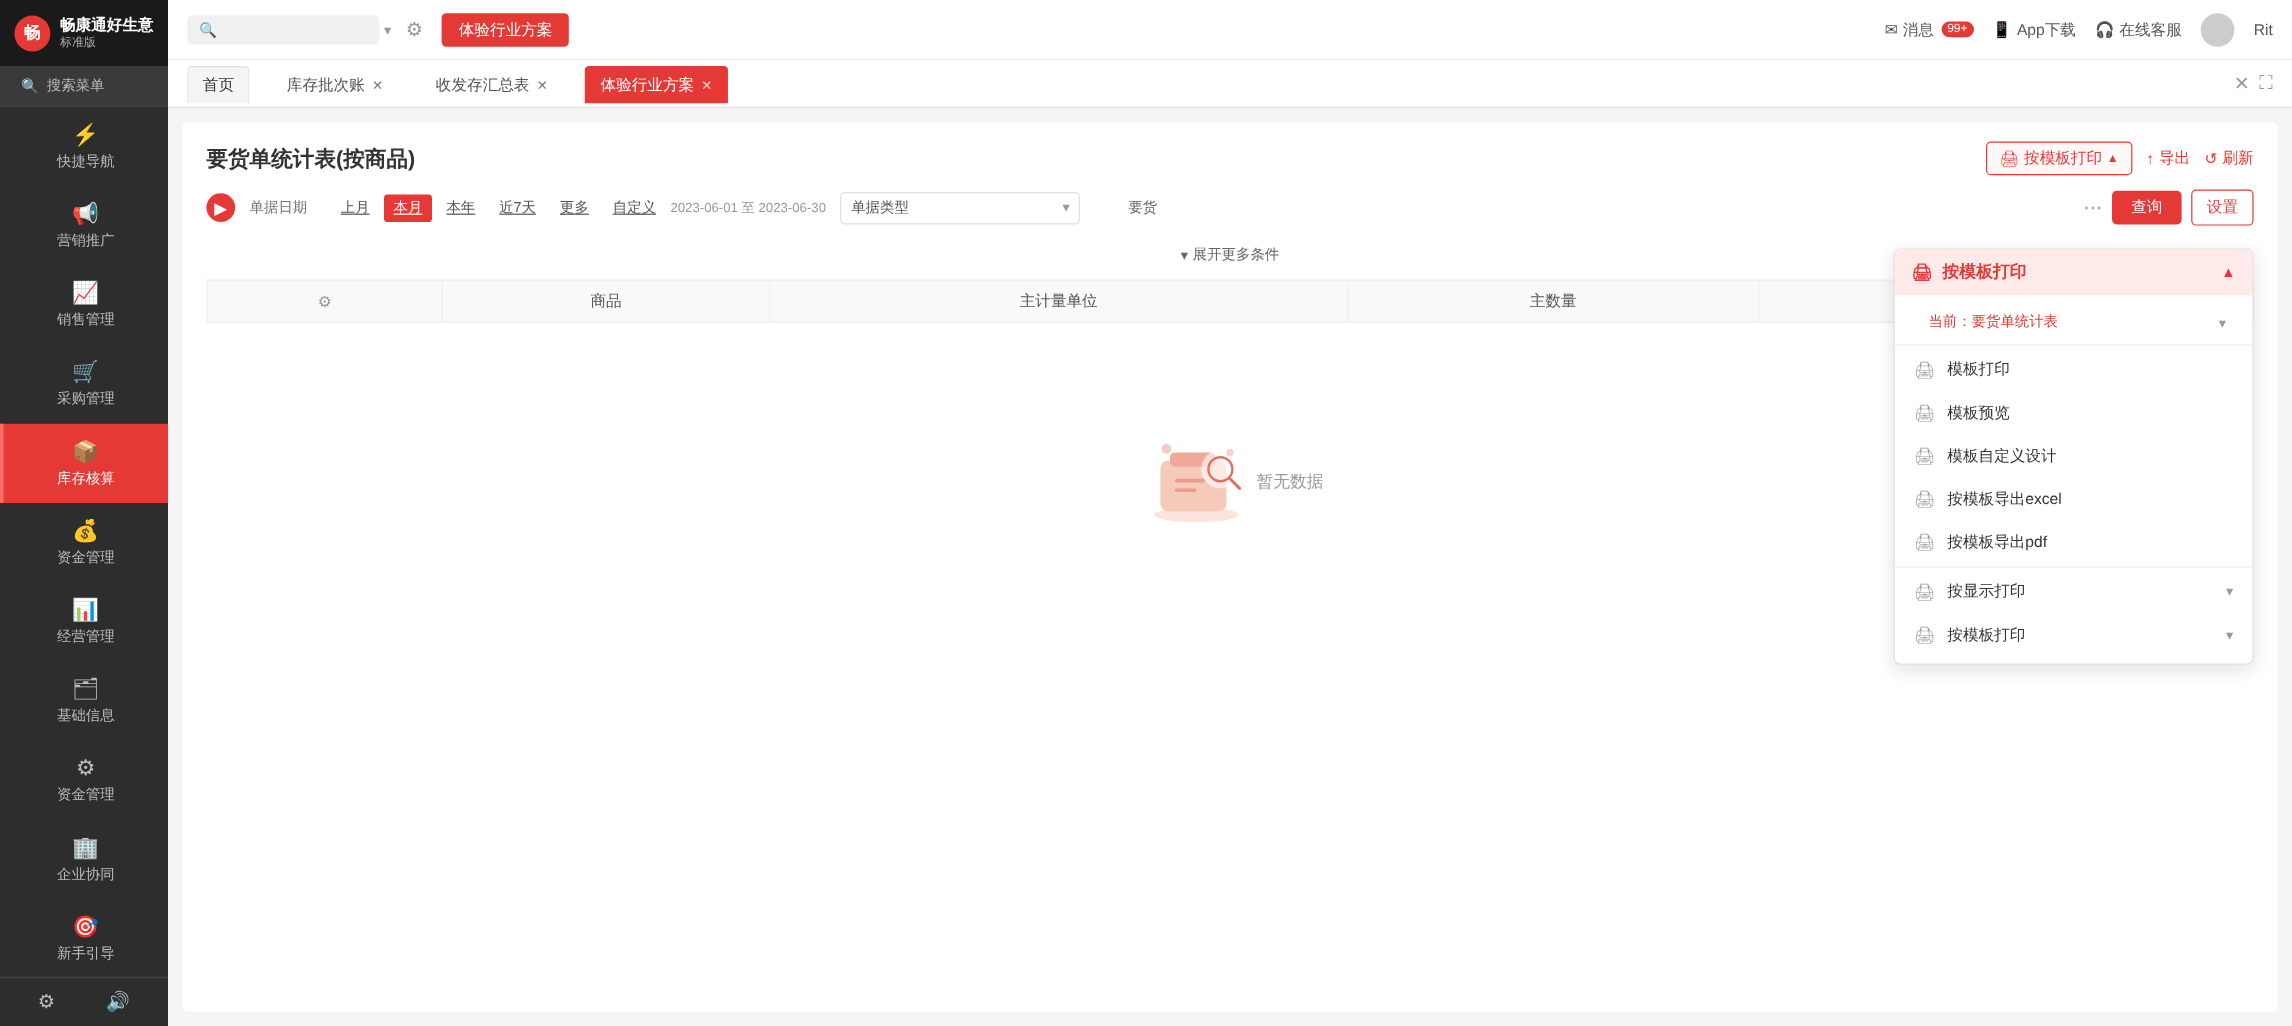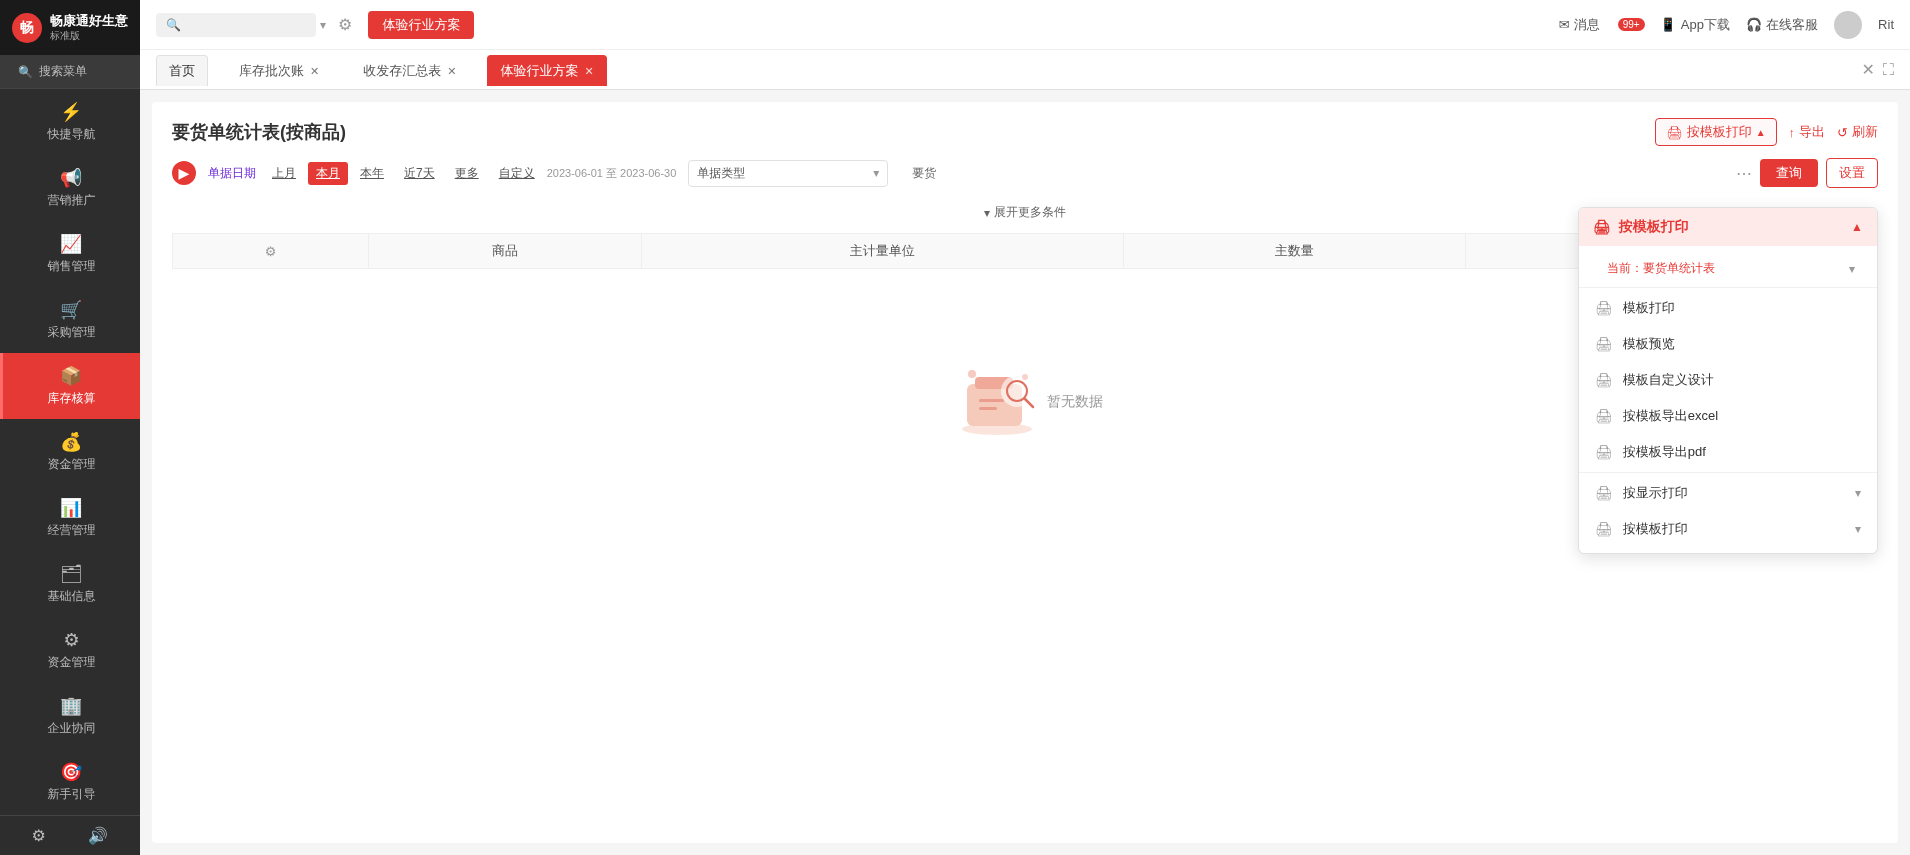--- a/index.html
+++ b/index.html
@@ -139,21 +139,21 @@
       gap: 4px;
       cursor: pointer;
       color: #555;
     }
     .topbar-right .badge {
       background: #e53935;
       color: white;
       font-size: 10px;
       border-radius: 10px;
       padding: 1px 5px;
-      margin-left: 14px;
+      margin-left: 2px;
     }
     .topbar-right .avatar {
       width: 28px;
       height: 28px;
       background: #ccc;
       border-radius: 50%;
     }
     .topbar-right .username { color: #555; font-size: 13px; }
 
     
@@ -281,21 +281,21 @@
       cursor: pointer;
       font-size: 14px;
     }
     .filter-group {
       display: flex;
       align-items: center;
       gap: 4px;
       font-size: 12px;
       color: #666;
     }
-    .filter-group label { color: #6d28d9; margin-right: 4px; }
+    .filter-group label { color: #737373; margin-right: 16px; }
     .date-btn {
       padding: 3px 8px;
       border-radius: 3px;
       cursor: pointer;
       font-size: 12px;
       color: #555;
       text-decoration: underline;
     }
     .date-btn.active {
       background: #e53935;
@@ -603,21 +603,21 @@
           <div class="date-btn">更多</div>
           <div class="date-btn">自定义</div>
           <span class="date-range">2023-06-01 至 2023-06-30</span>
         </div>
 
         <div class="filter-select">
           <span>单据类型</span>
           <span class="arrow">▾</span>
         </div>
 
-        <div style="margin-left:12px;display:flex;align-items:center;gap:8px;">
+        <div style="margin-left:28px;display:flex;align-items:center;gap:8px;">
           <span style="color:#666;font-size:12px;">要货</span>
         </div>
 
         <div style="margin-left:auto;display:flex;align-items:center;gap:8px;">
           <span class="more-icon">⋯</span>
           <button class="btn-query">查询</button>
           <button class="btn-settings">设置</button>
         </div>
       </div>
 

